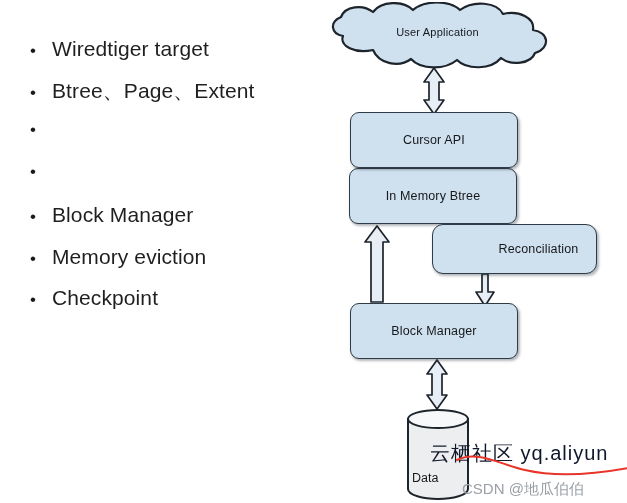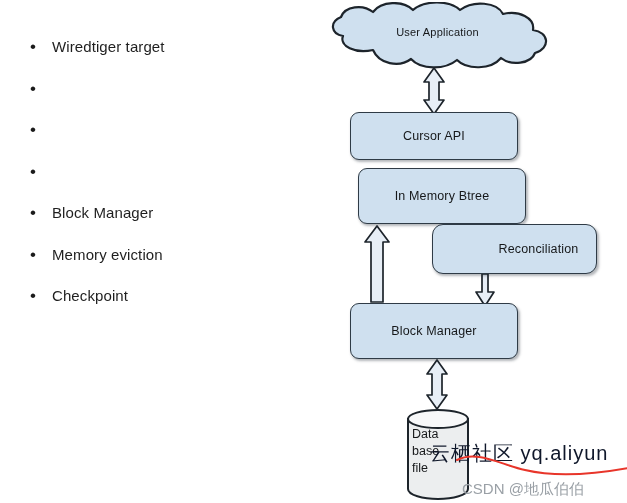--- a/index.html
+++ b/index.html
@@ -32,21 +32,21 @@
     height: 41.5px;
   }
   .bullet-dot {
     width: 22px;
     flex: 0 0 22px;
     font-size: 17px;
     line-height: 1;
     color: #1b1b1b;
   }
   .bullet-text {
-    font-size: 15px;
+    font-size: 21px;
     line-height: 1;
     color: #1f1f1f;
     letter-spacing: 0.1px;
     white-space: nowrap;
   }
 
   
   #diagram {
     position: absolute;
     left: 310px;
@@ -67,22 +67,22 @@
     align-items: center;
     justify-content: center;
   }
   .node-label {
     font-size: 12.5px;
     color: #16181a;
     letter-spacing: 0.15px;
     white-space: nowrap;
   }
 
-  #box-cursor-api   { left: 40px;  top: 112px; width: 168px; height: 48px; z-index: 3; }
-  #box-in-memory    { left: 48px;  top: 168px; width: 168px; height: 56px; z-index: 2; }
+  #box-cursor-api   { left: 40px;  top: 112px; width: 168px; height: 56px; z-index: 3; }
+  #box-in-memory    { left: 39px;  top: 168px; width: 168px; height: 56px; z-index: 2; }
   #box-reconcile    { left: 122px; top: 224px; width: 165px; height: 50px; z-index: 4; border-radius: 11px; }
   #box-block-mgr    { left: 40px;  top: 303px; width: 168px; height: 56px; z-index: 3; }
 
   #box-reconcile .node-label { padding-left: 48px; }
 
   
   #cloud-wrap {
     position: absolute;
     left: 5px;
     top: 2px;
@@ -110,21 +110,21 @@
   }
   #cylinder-text {
     position: absolute;
     left: 10px;
     top: 18px;
     width: 58px;
     font-size: 12.5px;
     line-height: 17px;
     color: #16181a;
   }
-  #cylinder-text span { display: block; }
+  #cylinder-text span { display: block; margin-top: 44px; }
 
   
   #arrows {
     position: absolute;
     left: 0; top: 0;
     width: 317px; height: 503px;
     pointer-events: none;
   }
 
   
@@ -160,20 +160,21 @@
 
 <div id="page">
 
   <div id="bullet-list">
     <div class="bullet-row">
       <span class="bullet-dot">•</span>
       <span class="bullet-text">Wiredtiger target</span>
     </div>
     <div class="bullet-row">
       <span class="bullet-dot">•</span>
+      <span class="bullet-text">Btree、Page、Extent</span>
     </div>
     <div class="bullet-row">
       <span class="bullet-dot">•</span>
     </div>
     <div class="bullet-row">
       <span class="bullet-dot">•</span>
     </div>
     <div class="bullet-row">
       <span class="bullet-dot">•</span>
       <span class="bullet-text">Block Manager</span>

